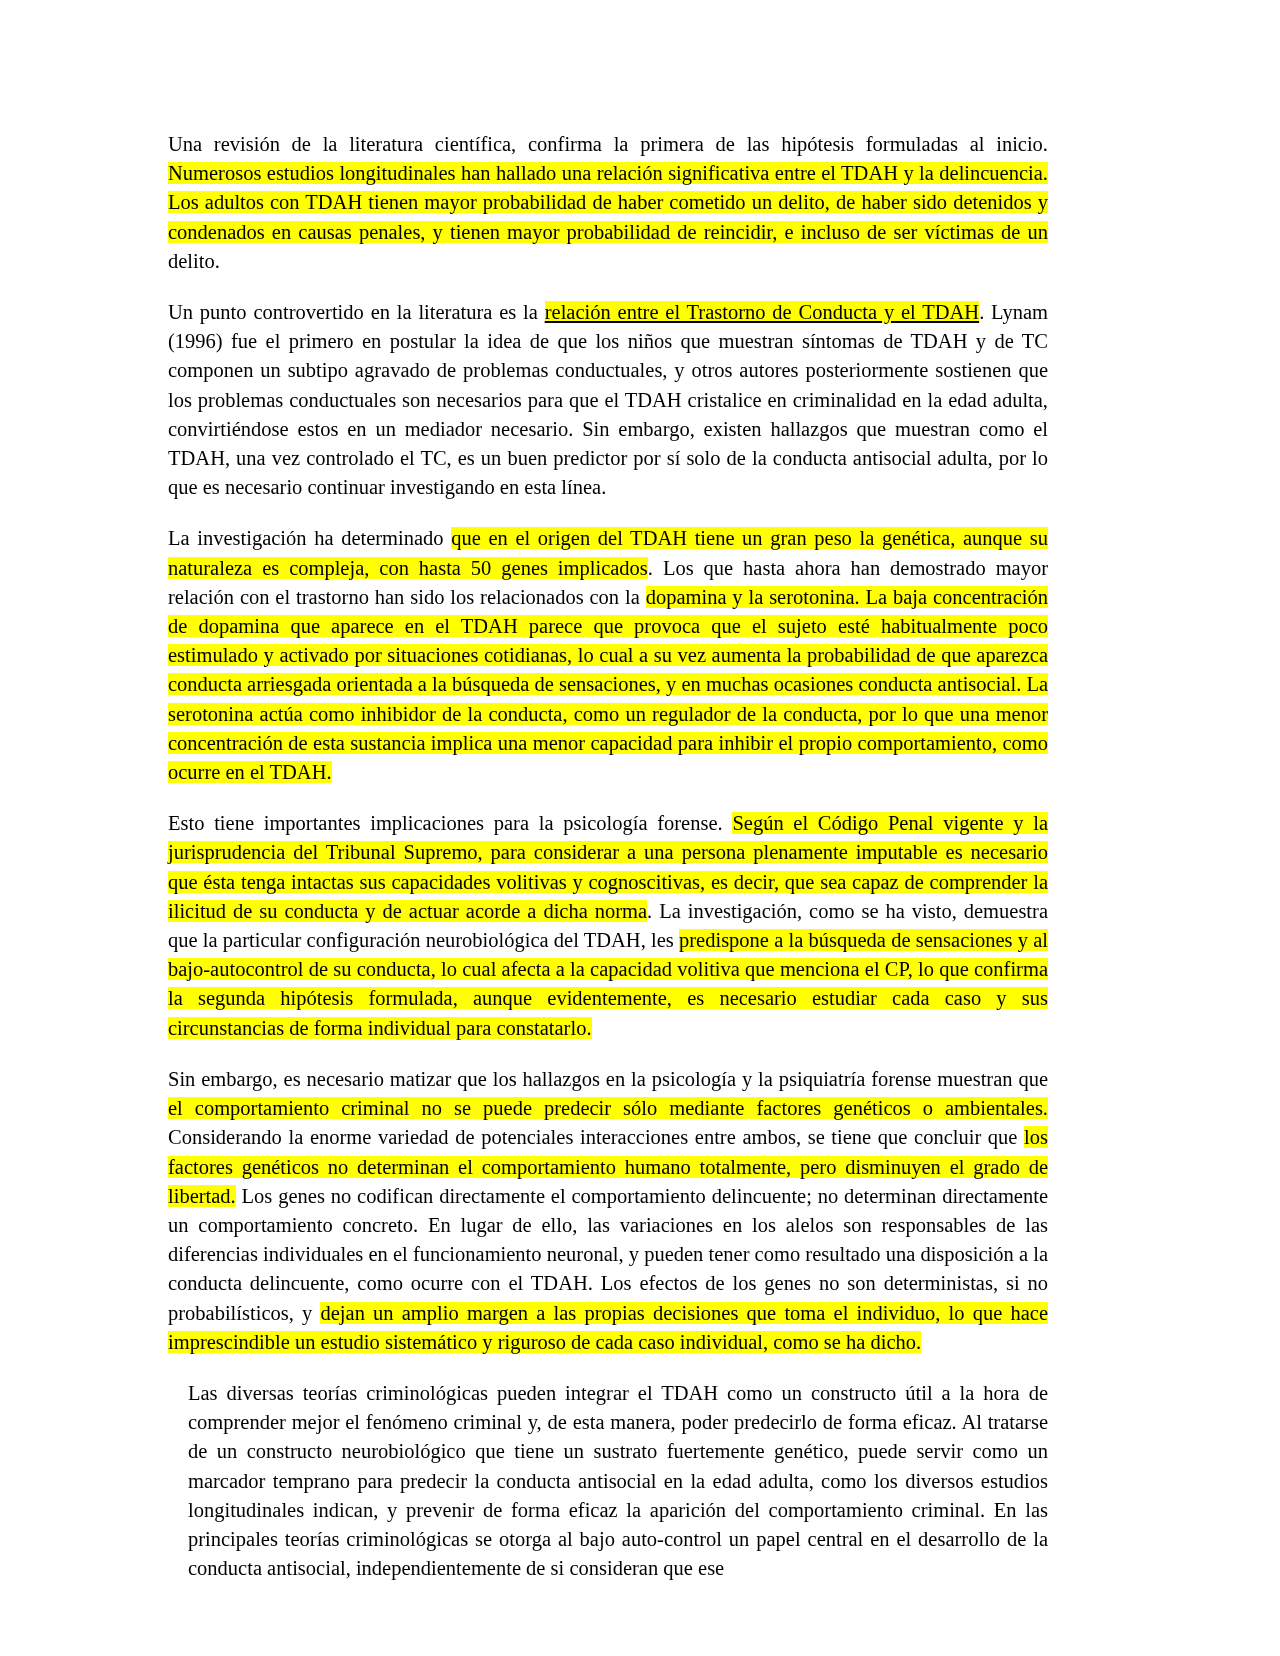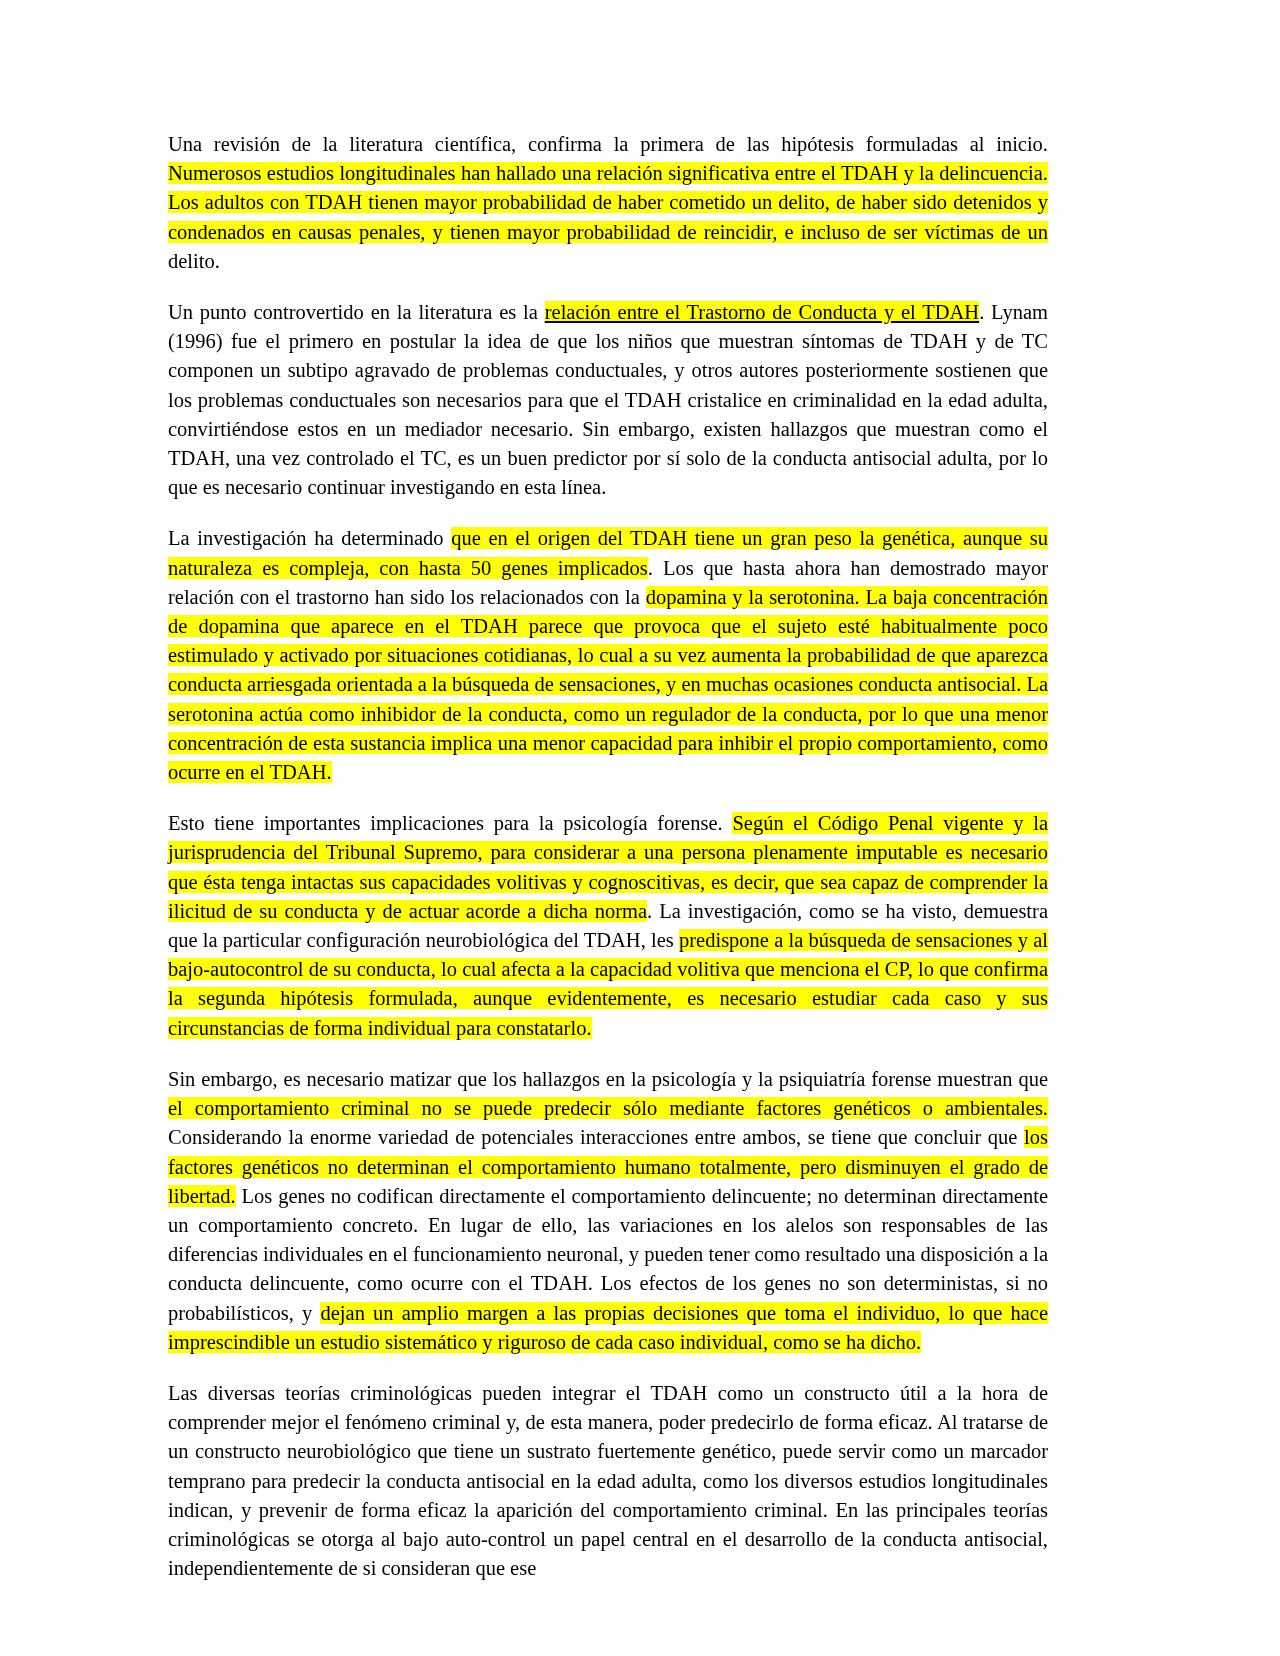--- a/index.html
+++ b/index.html
@@ -26,20 +26,21 @@
   p.para {
     margin: 0 0 22px 0;
     font-size: 20.5px;
     line-height: 29.2px;
     text-align: justify;
     text-justify: inter-word;
     hyphens: none;
   }
   p.para:last-child {
     margin-bottom: 0;
+    margin-left: 20px;
   }
   .hl {
     background-color: #ffff00;
   }
   .b {
     font-weight: normal;
   }
   .u {
     text-decoration: underline;
   }

